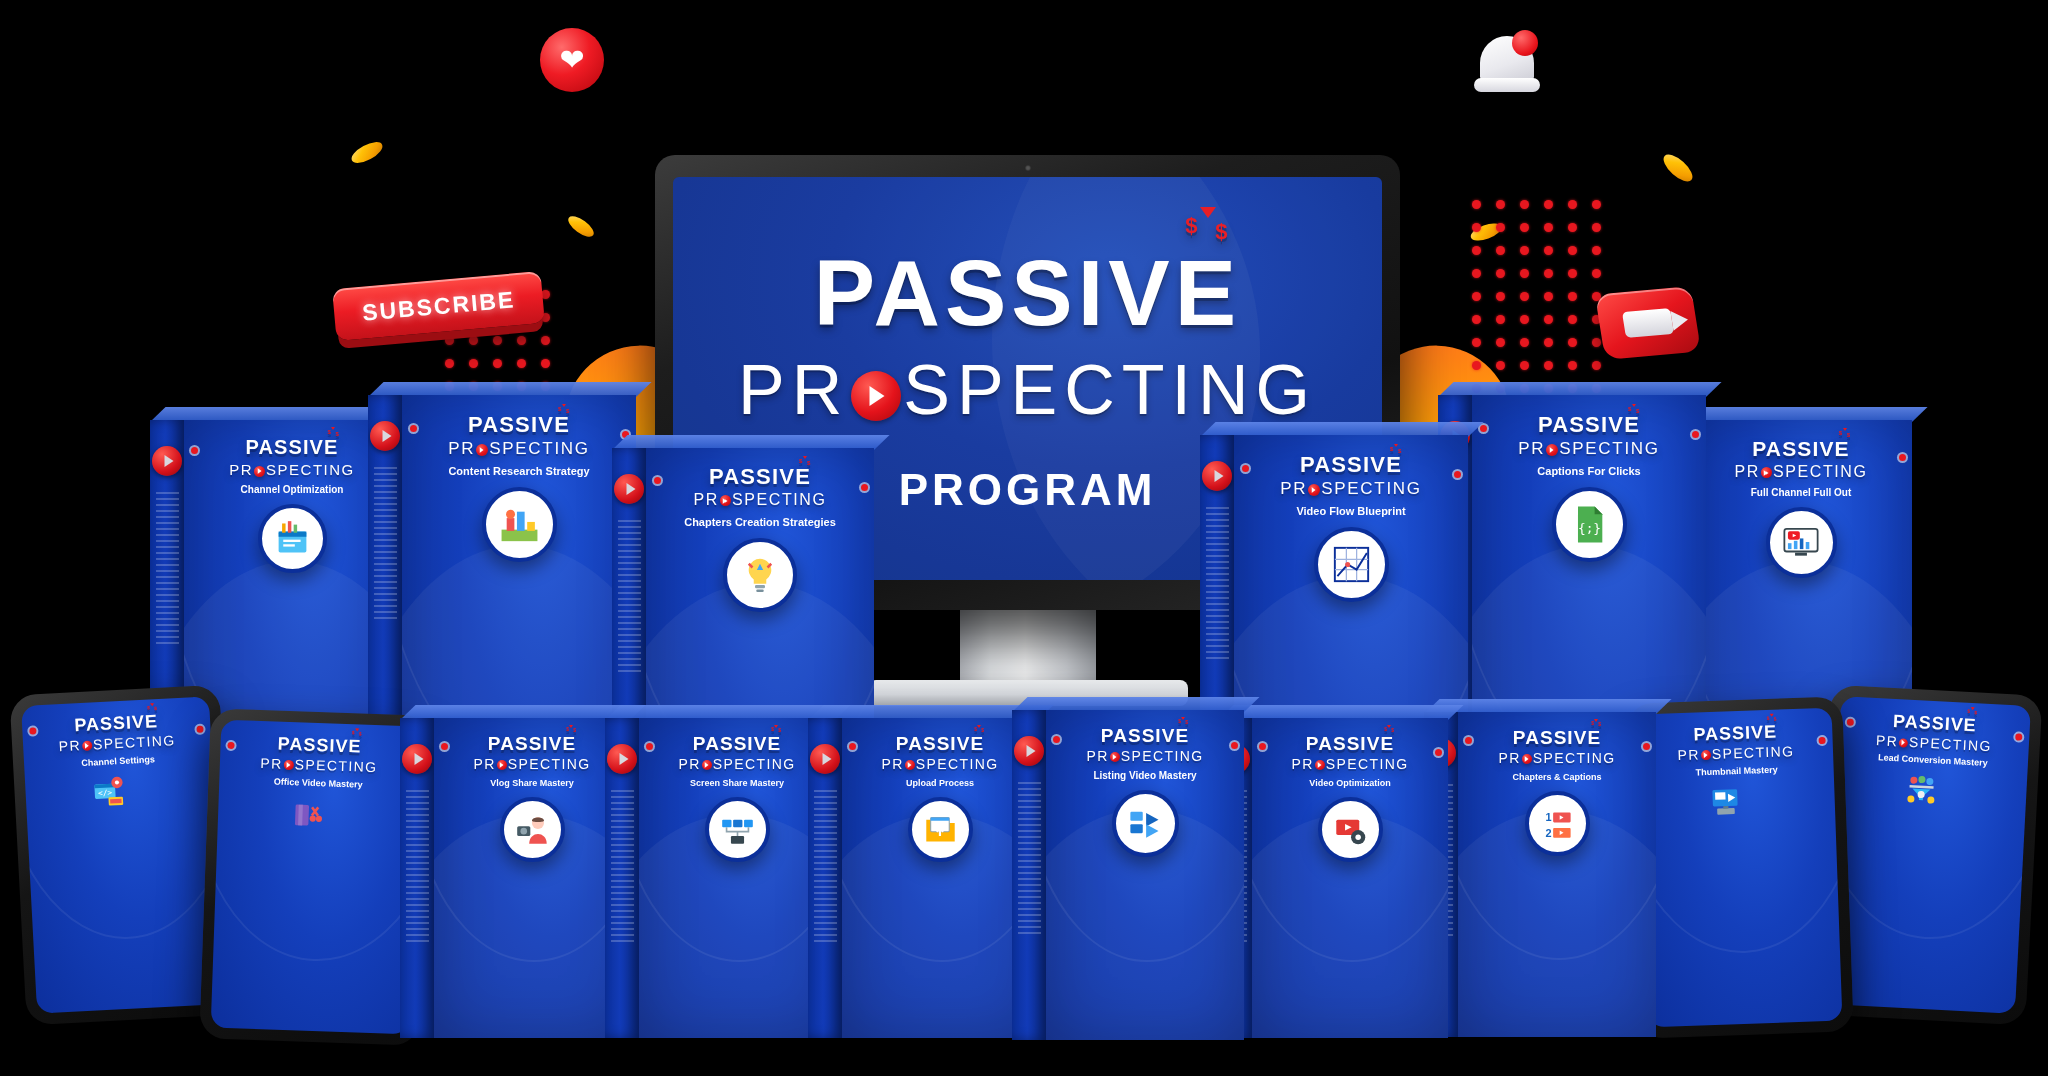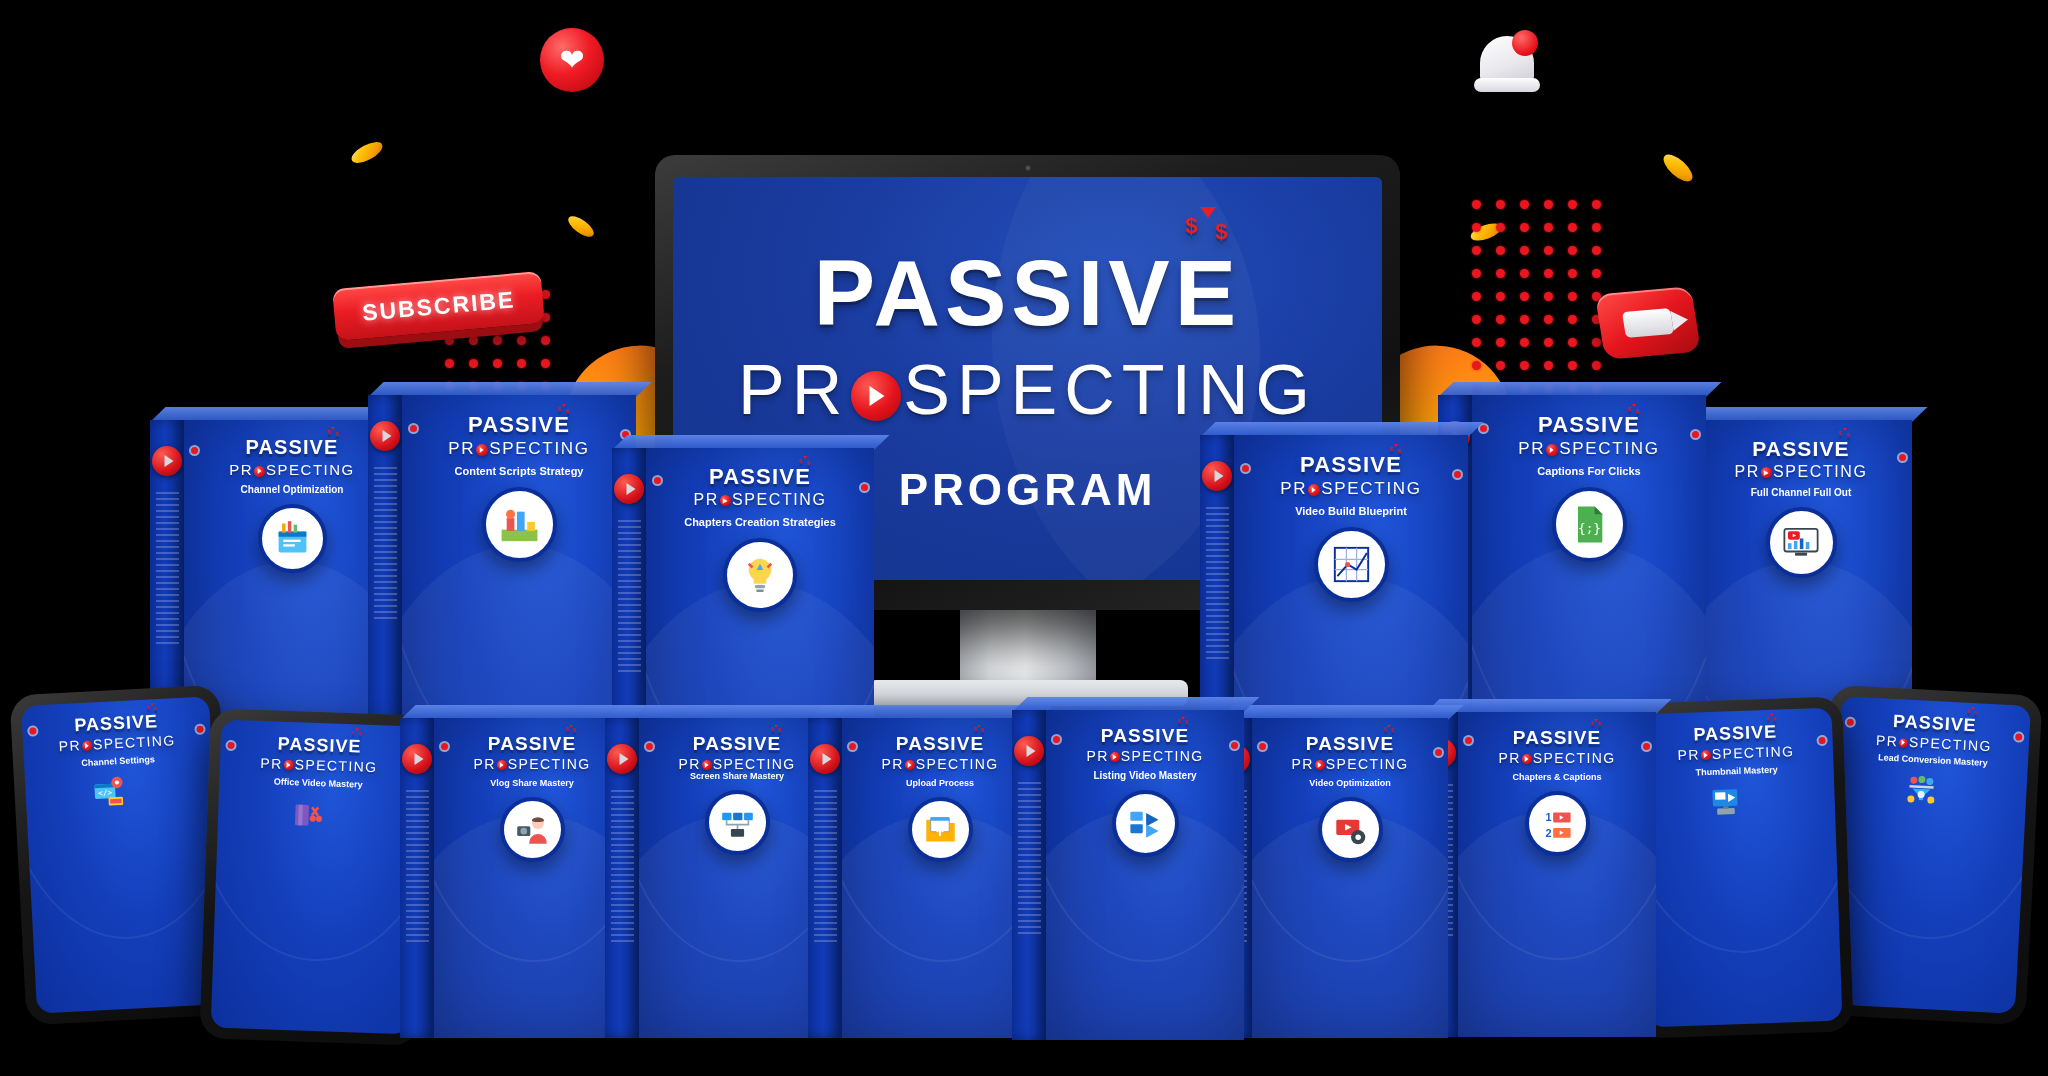--- a/index.html
+++ b/index.html
@@ -419,21 +419,21 @@
           </div>
         </div>
         <div class="face">
           <div style="margin-top:19px;position:relative;z-index:2;">
             <div class="lock"><div class="l1" style="font-size:22px;position:relative;display:inline-block;"><span>PASSIVE</span><span class="dollars" style="right:12px;top:-10px;font-size:6px;">
                   <span style="position:absolute;left:0;top:2px;">$</span>
                   <span style="position:absolute;left:8px;top:4px;">$</span>
                   <span class="t" style="left:4px;top:0;border-width:3px 2px 0 2px;border-color:#e8171f transparent transparent transparent;"></span>
                 </span></div><div class="l2" style="font-size:17px;margin-top:4px;"><span>PR</span><span class="play-o" style="width:12px;height:12px;margin:0 1px;"><span style="position: absolute; left: 52%; top: 50%; transform: translate(-50%, -50%); border-style: solid; border-width: 2.4px 0px 2.4px 3.6px; border-color: transparent transparent transparent rgb(255, 255, 255);"></span></span><span>SPECTING</span></div></div>
           </div>
-          <div class="tagline" style="font-size:11px;margin-top:8px;position:relative;z-index:2;padding:0 8px;">Content Scripts Strategy</div>
+          <div class="tagline" style="font-size:11px;margin-top:8px;position:relative;z-index:2;padding:0 8px;">Content Research Strategy</div>
           <div class="circ" style="width:67px;height:67px;margin-top:9px;z-index:2;">
             <svg class="ico" width="41" height="41" viewBox="0 0 64 64">
               <rect x="4" y="40" width="56" height="18" fill="#8bc34a"></rect>
               <rect x="12" y="22" width="12" height="20" fill="#ef5350"></rect>
               <rect x="28" y="12" width="12" height="30" fill="#42a5f5"></rect>
               <rect x="44" y="28" width="12" height="14" fill="#ffca28"></rect>
               <circle cx="18" cy="16" r="7" fill="#ff7043"></circle>
             </svg>
           </div>
           <span class="dotmark" style="left:8px;top:30px;"></span>
@@ -529,21 +529,21 @@
           </div>
         </div>
         <div class="face">
           <div style="margin-top:19px;position:relative;z-index:2;">
             <div class="lock"><div class="l1" style="font-size:22px;position:relative;display:inline-block;"><span>PASSIVE</span><span class="dollars" style="right:12px;top:-10px;font-size:6px;">
                   <span style="position:absolute;left:0;top:2px;">$</span>
                   <span style="position:absolute;left:8px;top:4px;">$</span>
                   <span class="t" style="left:4px;top:0;border-width:3px 2px 0 2px;border-color:#e8171f transparent transparent transparent;"></span>
                 </span></div><div class="l2" style="font-size:17px;margin-top:4px;"><span>PR</span><span class="play-o" style="width:12px;height:12px;margin:0 1px;"><span style="position: absolute; left: 52%; top: 50%; transform: translate(-50%, -50%); border-style: solid; border-width: 2.4px 0px 2.4px 3.6px; border-color: transparent transparent transparent rgb(255, 255, 255);"></span></span><span>SPECTING</span></div></div>
           </div>
-          <div class="tagline" style="font-size:11px;margin-top:8px;position:relative;z-index:2;padding:0 8px;">Video Build Blueprint</div>
+          <div class="tagline" style="font-size:11px;margin-top:8px;position:relative;z-index:2;padding:0 8px;">Video Flow Blueprint</div>
           <div class="circ" style="width:67px;height:67px;margin-top:9px;z-index:2;">
             <svg class="ico" width="41" height="41" viewBox="0 0 64 64">
               <rect x="6" y="6" width="52" height="52" fill="none" stroke="#0b2f9a" stroke-width="3"></rect>
               <path d="M6 24h52M6 40h52M24 6v52M40 6v52" stroke="#9fb3e0" stroke-width="2"></path>
               <path d="M10 50 L26 32 L40 40 L56 14" stroke="#0b2f9a" stroke-width="3" fill="none"></path>
               <circle cx="26" cy="32" r="4" fill="#ef5350"></circle>
             </svg>
           </div>
           <span class="dotmark" style="left:8px;top:30px;"></span>
           <span class="dotmark" style="right:7px;top:36px;"></span>
@@ -795,21 +795,21 @@
           </div>
         </div>
         <div class="face">
           <div style="margin-top:16px;position:relative;z-index:2;">
             <div class="lock"><div class="l1" style="font-size:19px;position:relative;display:inline-block;"><span>PASSIVE</span><span class="dollars" style="right:10px;top:-9px;font-size:5px;">
                   <span style="position:absolute;left:0;top:2px;">$</span>
                   <span style="position:absolute;left:7px;top:3px;">$</span>
                   <span class="t" style="left:3px;top:0;border-width:3px 2px 0 2px;border-color:#e8171f transparent transparent transparent;"></span>
                 </span></div><div class="l2" style="font-size:14px;margin-top:3px;"><span>PR</span><span class="play-o" style="width:10px;height:10px;margin:0 1px;"><span style="position: absolute; left: 52%; top: 50%; transform: translate(-50%, -50%); border-style: solid; border-width: 2px 0px 2px 3px; border-color: transparent transparent transparent rgb(255, 255, 255);"></span></span><span>SPECTING</span></div></div>
           </div>
-          <div class="tagline" style="font-size:9px;margin-top:0;position:relative;z-index:2;padding:0 8px;">Screen Share Mastery</div>
+          <div class="tagline" style="font-size:9px;margin-top:7px;position:relative;z-index:2;padding:0 8px;">Screen Share Mastery</div>
           <div class="circ" style="width:57px;height:57px;margin-top:8px;z-index:2;">
             <svg class="ico" width="35" height="35" viewBox="0 0 64 64">
               <rect x="4" y="14" width="17" height="14" rx="2" fill="#2196f3"></rect>
               <rect x="24" y="14" width="17" height="14" rx="2" fill="#1976d2"></rect>
               <rect x="44" y="14" width="16" height="14" rx="2" fill="#2196f3"></rect>
               <path d="M12 28v8h40v-8M32 36v8" stroke="#90a4ae" stroke-width="3" fill="none"></path>
               <rect x="20" y="44" width="24" height="14" rx="2" fill="#37474f"></rect>
             </svg>
           </div>
           <span class="dotmark" style="left:7px;top:25px;"></span>

